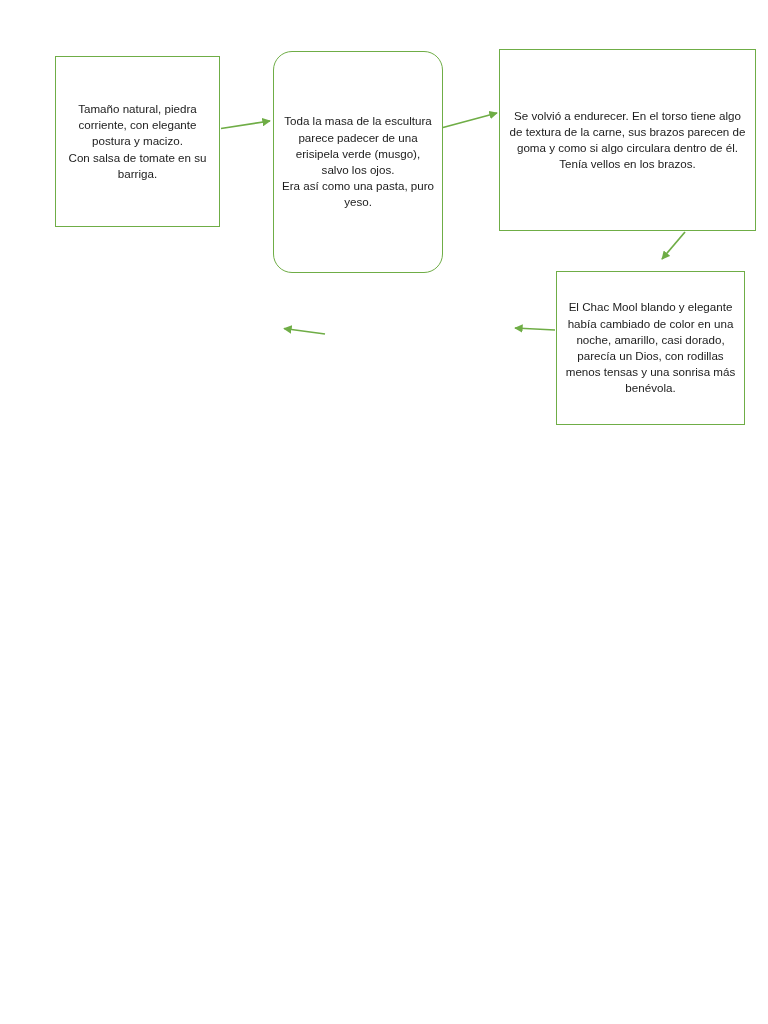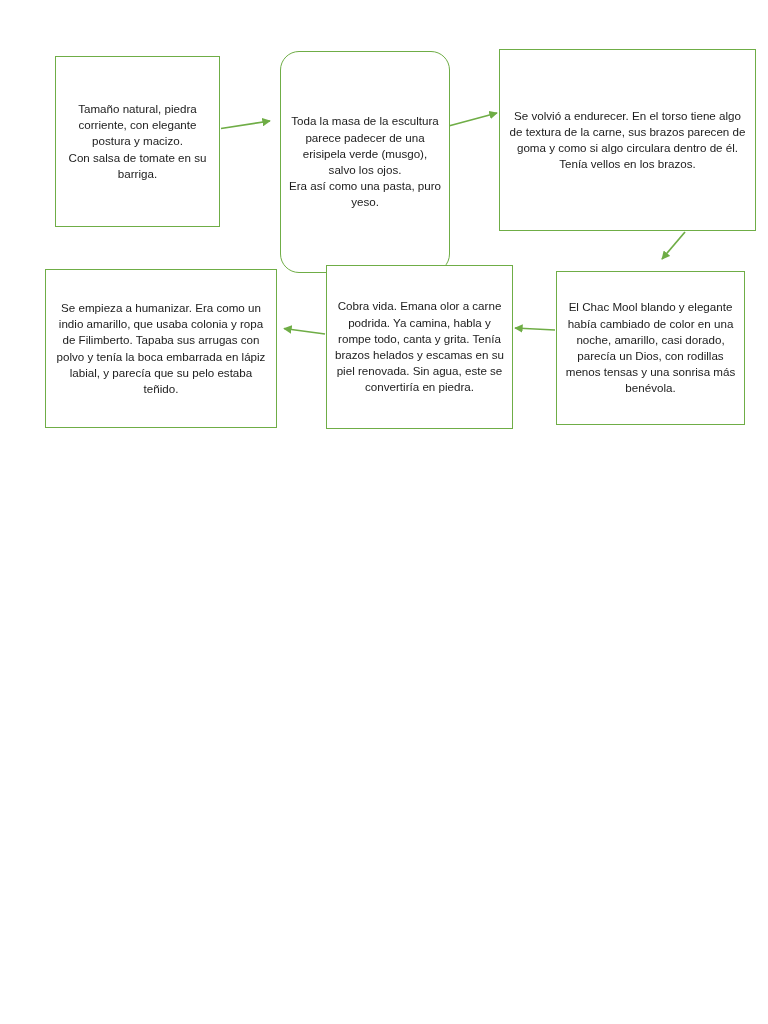--- a/index.html
+++ b/index.html
@@ -33,21 +33,21 @@
     width: 100%;
     text-align: center;
     color: #1b1b1b;
     font-size: 11.6px;
     line-height: 16.2px;
     white-space: pre-line;
     font-family: "Liberation Sans", sans-serif;
   }
   
   #node-1 { left: 55px;  top: 56px;  width: 165px; height: 171px; }
-  #node-2 { left: 280px; top: 51px;  width: 170px; height: 222px; border-radius: 19px; }
+  #node-2 { left: 273px; top: 51px;  width: 170px; height: 222px; border-radius: 19px; }
   #node-3 { left: 499px; top: 49px;  width: 257px; height: 182px; }
   #node-4 { left: 556px; top: 271px; width: 189px; height: 154px; }
   #node-5 { left: 326px; top: 265px; width: 187px; height: 164px; }
   #node-6 { left: 45px;  top: 269px; width: 232px; height: 159px; }
 
   #arrow-layer {
     position: absolute;
     left: 0;
     top: 0;
     width: 768px;
@@ -89,21 +89,15 @@
   </div>
 
   <div class="node" id="node-4">
     <div class="node-text">El Chac Mool blando y elegante había cambiado de color en una noche, amarillo, casi dorado, parecía un Dios, con rodillas menos tensas y una sonrisa más benévola.</div>
   </div>
 
   <div class="node" id="node-3">
     <div class="node-text">Se volvió a endurecer. En el torso tiene algo de textura de la carne, sus brazos parecen de goma y como si algo circulara dentro de él. Tenía vellos en los brazos.</div>
   </div>
 
-  <div class="node" id="node-5">
-    <div class="node-text">Cobra vida. Emana olor a carne podrida. Ya camina, habla y rompe todo, canta y grita. Tenía brazos helados y escamas en su piel renovada. Sin agua, este se convertiría en piedra.</div>
-  </div>
 
-  <div class="node" id="node-6">
-    <div class="node-text">Se empieza a humanizar. Era como un indio amarillo, que usaba colonia y ropa de Filimberto. Tapaba sus arrugas con polvo y tenía la boca embarrada en lápiz labial, y parecía que su pelo estaba teñido.</div>
-  </div>
 
 </div>
 
 </body></html>

